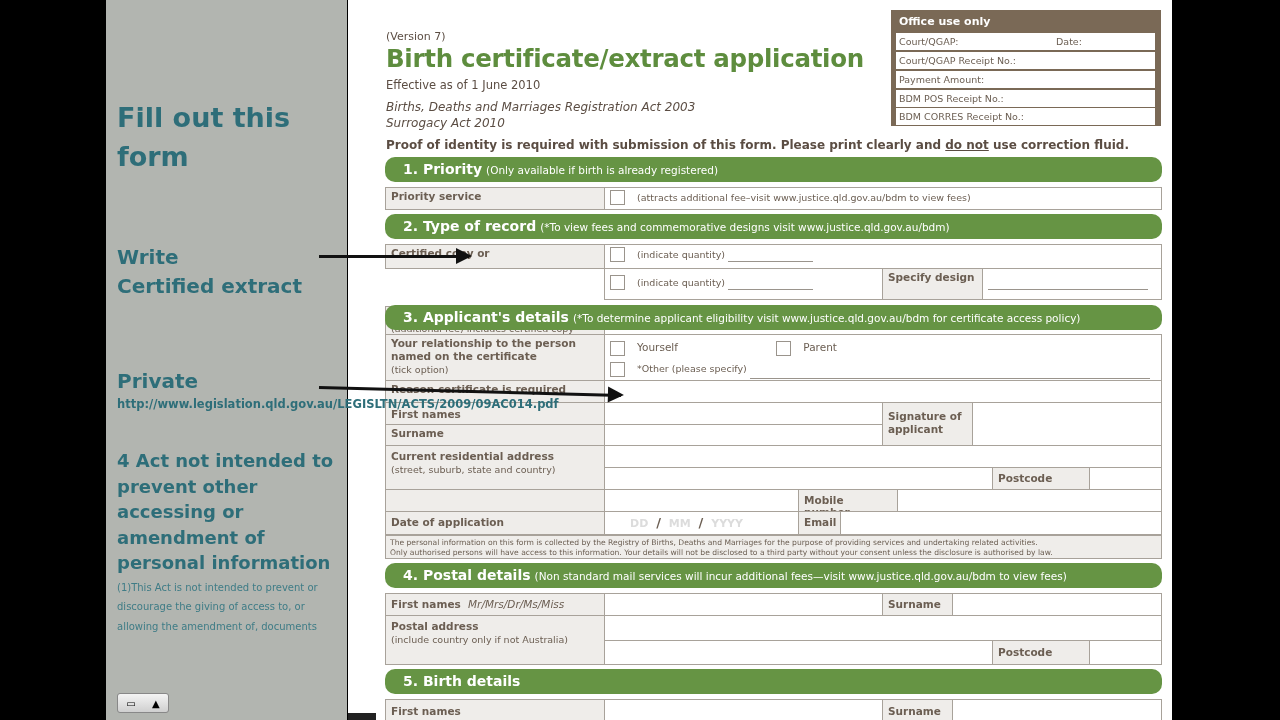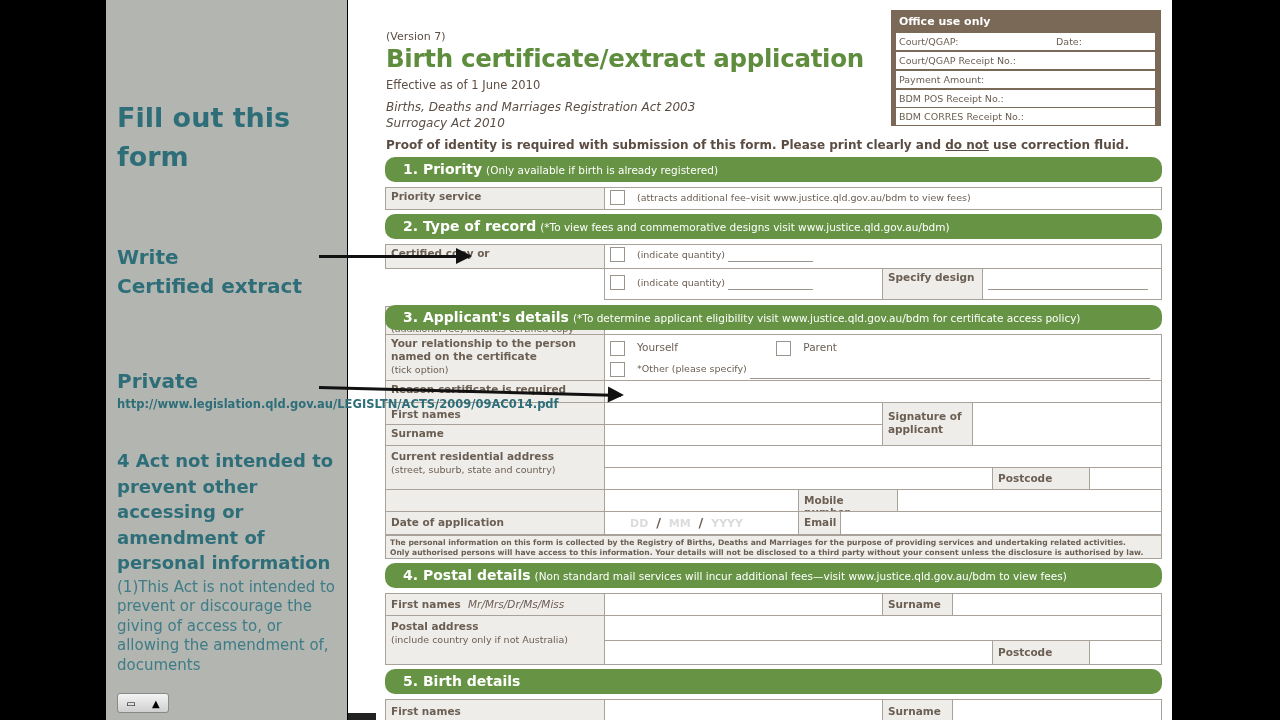--- a/index.html
+++ b/index.html
@@ -2,21 +2,21 @@
 <html><head>
 <meta charset="utf-8">
 <style>
   html,body{margin:0;padding:0;}
   body{width:1280px;height:720px;background:#000;position:relative;overflow:hidden;font-family:"DejaVu Sans","Liberation Sans",sans-serif;}
   .side{position:absolute;left:106px;top:0;width:241px;height:720px;background:#b2b5b0;}
   .side .h1{position:absolute;left:11px;top:98px;font-size:27px;font-weight:bold;color:#2e6e79;line-height:39px;width:220px;}
   .side .h2{position:absolute;left:11px;font-size:20px;font-weight:bold;color:#2e6e79;line-height:29px;}
   .side .url{position:absolute;left:11px;top:397px;font-size:11.5px;font-weight:bold;color:#2e6e79;white-space:nowrap;z-index:6;}
   .side .h3{position:absolute;left:11px;top:448px;font-size:18px;font-weight:bold;color:#2e6e79;line-height:25.5px;width:230px;}
-  .side .body{position:absolute;left:11px;top:578px;font-size:15px;color:#3f7c86;line-height:19.4px;width:225px;}
+  .side .body{position:absolute;left:11px;top:578px;font-size:10px;color:#3f7c86;line-height:19.4px;width:225px;}
   .ctrl{position:absolute;left:117px;top:693px;width:50px;height:18px;border:1px solid #888;border-radius:3px;background:linear-gradient(#f4f4f4,#cfcfcf);display:flex;align-items:center;justify-content:space-around;font-size:10px;}
   .page{position:absolute;left:348px;top:0;width:824px;height:720px;background:#fff;}
   .blackbar{position:absolute;left:348px;top:713px;width:28px;height:7px;background:#222;}
   .ver{position:absolute;left:386px;top:30px;font-size:11px;color:#5b4d43;}
   .title{position:absolute;left:386px;top:44px;font-size:24.5px;font-weight:bold;color:#5e8d3e;letter-spacing:-0.3px;}
   .eff{position:absolute;left:386px;top:78px;font-size:11.5px;color:#5b4d43;}
   .act{position:absolute;left:386px;top:99px;font-size:12px;font-style:italic;color:#5b4d43;line-height:16px;}
   .proof{position:absolute;left:386px;top:138px;font-size:12px;font-weight:bold;color:#5b4d43;}
   .proof u{text-decoration:underline;}
   .office{position:absolute;left:891px;top:10px;width:270px;height:116px;background:#7a6956;}
@@ -25,21 +25,21 @@
   .bar{position:absolute;left:385px;width:777px;height:25px;background:#669444;border-radius:10px;color:#fff;font-size:10.5px;line-height:25px;padding-left:18px;box-sizing:border-box;white-space:nowrap;}
   .bar b{font-size:14px;margin-right:4px;}
   .cell{position:absolute;border:1px solid #a8a29a;box-sizing:border-box;font-size:10.5px;color:#6b5e52;padding:2px 5px;}
   .lab{background:#efedea;font-weight:bold;}
   .wh{background:#fff;}
   .small{font-weight:normal;font-size:9.5px;}
   .cb{display:inline-block;width:13px;height:13px;border:1px solid #9a948c;background:#fff;vertical-align:middle;margin-right:12px;}
   .line{display:inline-block;border-bottom:1px solid #9a948c;vertical-align:bottom;}
   .arrow{position:absolute;height:3px;background:#111;z-index:5;}
   .arrow:after{content:"";position:absolute;right:-3px;top:-7px;border-left:16px solid #111;border-top:8px solid transparent;border-bottom:8px solid transparent;}
-  .note{position:absolute;left:385px;top:535px;width:777px;height:24px;background:#efedea;border:1px solid #a8a29a;box-sizing:border-box;font-size:7.6px;color:#6b5e52;padding:2px 4px;line-height:10px;font-weight:bold;}
+  .note{position:absolute;left:385px;top:535px;width:777px;height:24px;background:#efedea;border:1px solid #a8a29a;box-sizing:border-box;font-size:7.6px;color:#6b5e52;padding:2px 4px;line-height:10px;}
   .dd{color:#dcdcdc;font-weight:bold;font-size:11px;}
   .slash{color:#6b5e52;font-weight:bold;font-size:13px;}
 </style>
 </head>
 <body>
 
 <div class="side">
   <div class="h1">Fill out this form</div>
   <div class="h2" style="top:243px">Write</div>
   <div class="h2" style="top:272px">Certified extract</div>

